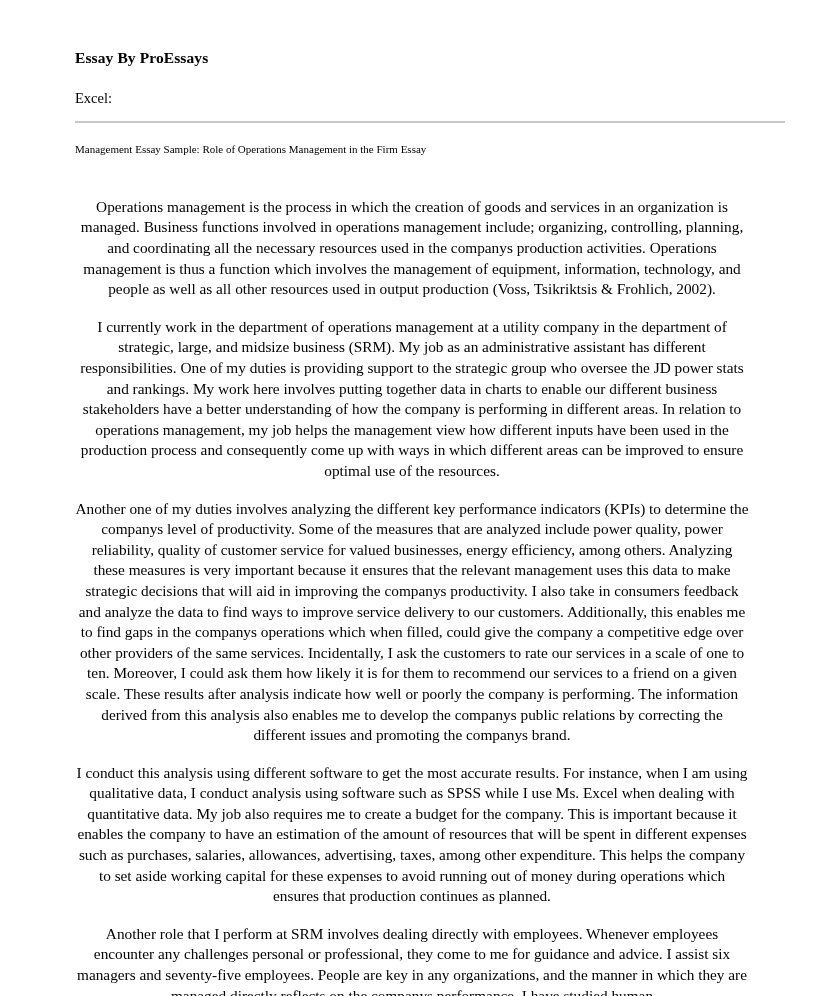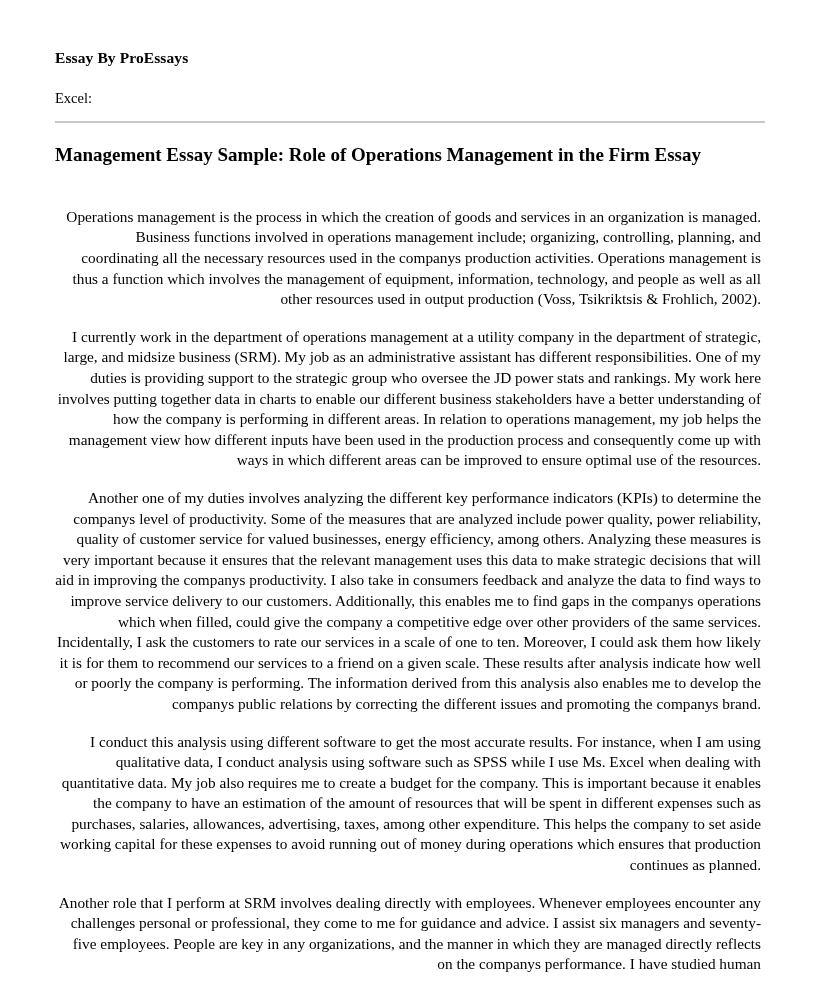--- a/index.html
+++ b/index.html
@@ -11,21 +11,21 @@
     width: 820px;
     height: 996px;
     font-family: "Liberation Serif", "DejaVu Serif", serif;
     color: #000000;
     -webkit-font-smoothing: none;
   }
   .page {
     width: 820px;
     height: 996px;
     box-sizing: border-box;
-    padding: 49px 55px 0 55px;
+    padding: 49px 55px 0 75px;
     background: #ffffff;
     position: relative;
   }
   .site-title {
     font-size: 15.5px;
     font-weight: bold;
     line-height: 1.2;
     letter-spacing: 0.1px;
     margin: 0 0 22px 0;
   }
@@ -42,30 +42,30 @@
     display: block;
   }
   .divider {
     border: 0;
     border-top: 2px solid #c8c8c8;
     margin: 0 0 20px 0;
     width: 710px;
     height: 0;
   }
   .doc-title {
-    font-size: 19px;
-    font-weight: bold;
+    font-size: 11px;
+    font-weight: normal;
     line-height: 1.25;
     margin: 0 0 40px 0;
   }
   .body-copy p {
     font-size: 15.3px;
     line-height: 20.6px;
-    margin: 0 4px 17px 0;
-    text-align: right;
+    margin: 0 16px 17px 0;
+    text-align: center;
   }
   .body-copy p:last-child {
     margin-bottom: 0;
   }
 </style>
 </head>
 <body>
 
 <div class="page">
 

